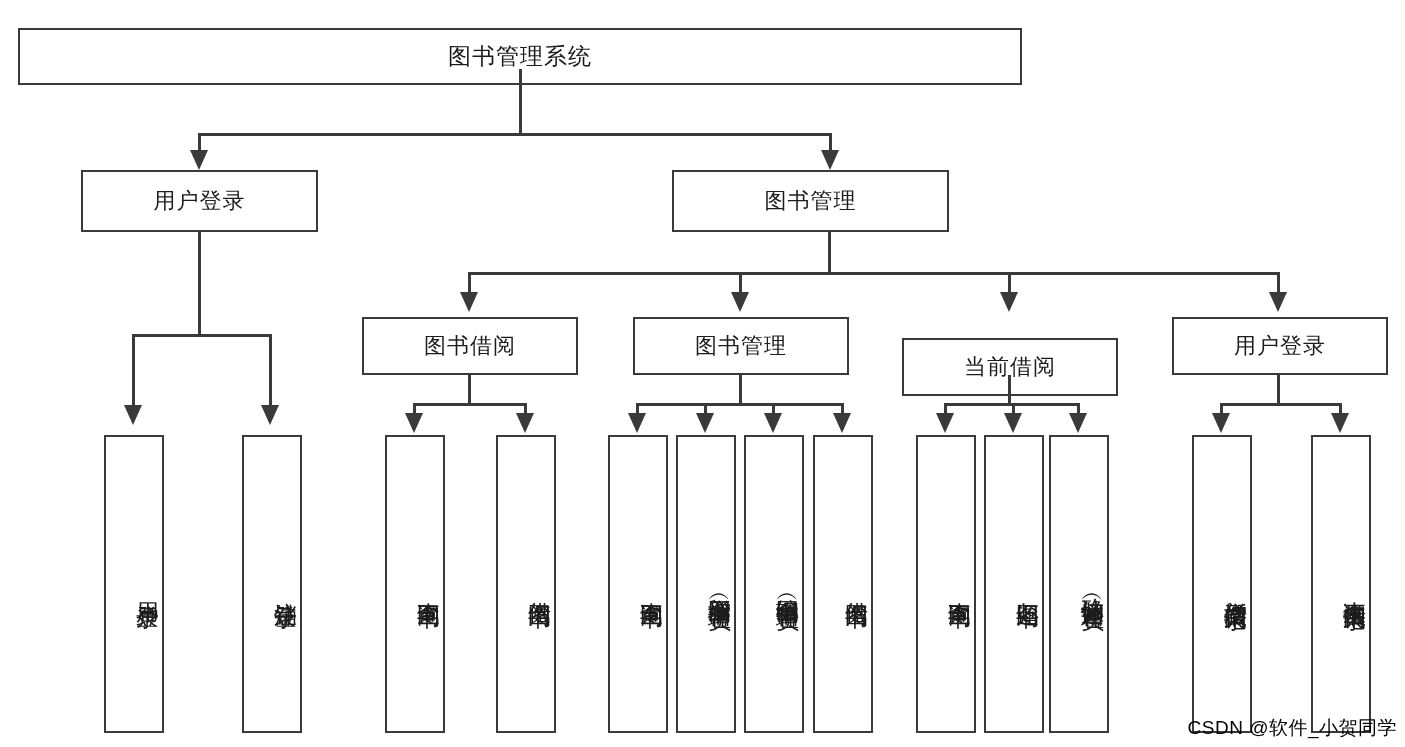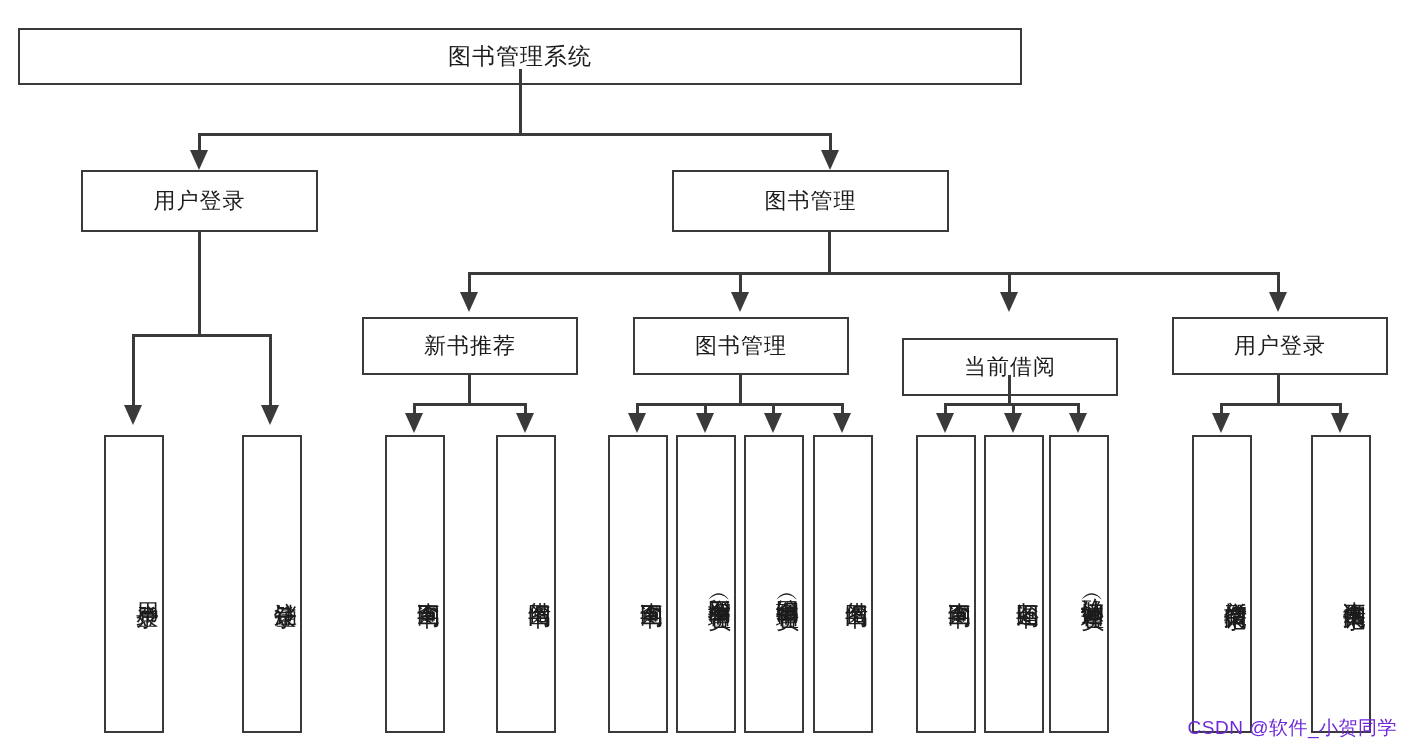--- a/index.html
+++ b/index.html
@@ -58,21 +58,21 @@
     height: 0;
     border-left: 9px solid transparent;
     border-right: 9px solid transparent;
     border-top: 20px solid #3a3a3a;
   }
   #watermark {
     position: absolute;
     right: 8px;
     bottom: 6px;
     font-size: 19px;
-    color: #6d28d9;
+    color: #000000;
     white-space: nowrap;
     letter-spacing: 0.5px;
   }
 </style>
 </head>
 <body>
 
 <div id="canvas">
 
   <div class="node node-h" id="root-node" style="left:18px; top:12px; width:1004px; height:57px;margin-top:16px;">图书管理系统</div>
@@ -100,21 +100,21 @@
   <div class="conn hline" style="left:468px; top:272px; width:812px; height:3px;"></div>
   <div class="conn vline" style="left:468px; top:272px; width:3px; height:23px;"></div>
   <div class="arrow" style="left:460px; top:292px;"></div>
   <div class="conn vline" style="left:739px; top:272px; width:3px; height:23px;"></div>
   <div class="arrow" style="left:731px; top:292px;"></div>
   <div class="conn vline" style="left:1008px; top:272px; width:3px; height:23px;"></div>
   <div class="arrow" style="left:1000px; top:292px;"></div>
   <div class="conn vline" style="left:1277px; top:272px; width:3px; height:23px;"></div>
   <div class="arrow" style="left:1269px; top:292px;"></div>
 
-  <div class="node node-h" style="left:362px; top:317px; width:216px; height:58px;">新书推荐</div>
+  <div class="node node-h" style="left:362px; top:317px; width:216px; height:58px;">图书借阅</div>
   <div class="node node-h" style="left:633px; top:317px; width:216px; height:58px;">图书管理</div>
   <div class="node node-h" style="left:902px; top:321px; width:216px; height:58px;margin-top:17px;">当前借阅</div>
   <div class="node node-h" style="left:1172px; top:317px; width:216px; height:58px;">用户登录</div>
 
   <div class="conn vline" style="left:468px; top:375px; width:3px; height:31px;"></div>
   <div class="conn hline" style="left:413px; top:403px; width:114px; height:3px;"></div>
   <div class="conn vline" style="left:413px; top:403px; width:3px; height:14px;"></div>
   <div class="arrow" style="left:405px; top:413px;"></div>
   <div class="conn vline" style="left:524px; top:403px; width:3px; height:14px;"></div>
   <div class="arrow" style="left:516px; top:413px;"></div>

